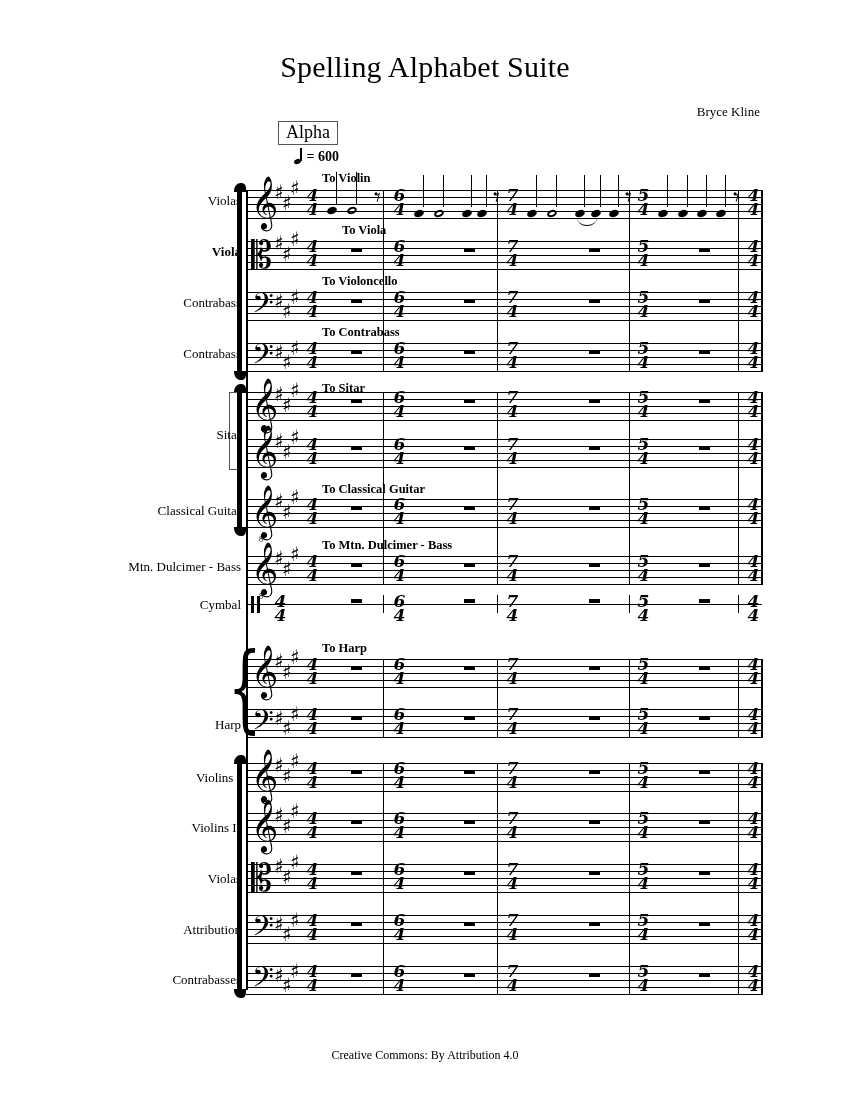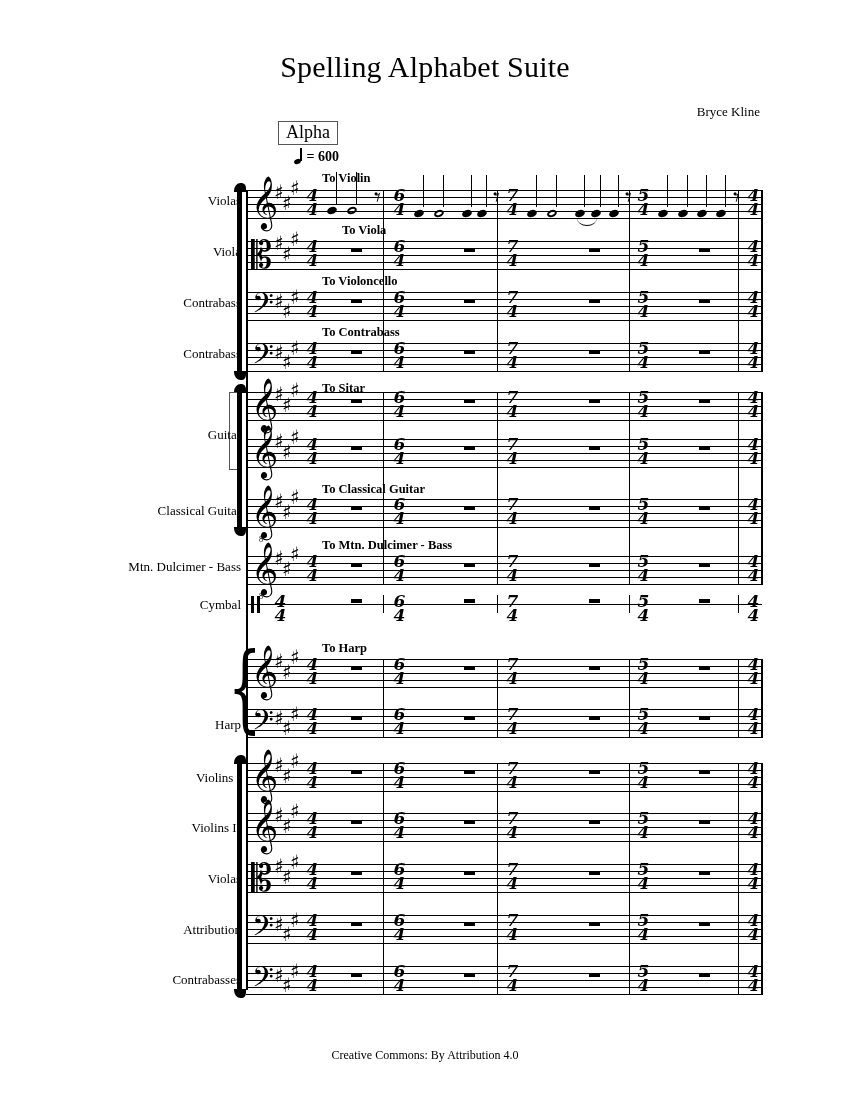--- a/index.html
+++ b/index.html
@@ -416,21 +416,21 @@
         <span class="head"></span>
         <span class="stem"></span>
       </div>
     <div class="note filled" style="left:470px; top:20px;">
         <span class="head"></span>
         <span class="stem"></span>
       </div>
     <div class="qrest" style="left:487px;">𝄾</div>
   </div>
 
-  <div class="inst-label" style="top:245px; right:609px;">Viola</div>
+  <div class="inst-label" style="top:245px; right:609px;font-weight:bold;">Viola</div>
   <div class="cue" style="left:322px; top:223px;margin-left:20px;">To Viola</div>
   <div class="staff" style="top:241px; width:516px; height:29px;">
     <div class="line l0"></div>
       <div class="line l1"></div>
       <div class="line l2"></div>
       <div class="line l3"></div>
       <div class="line l4"></div>
     <div class="clef alto">𝄡</div>
     <div class="keysig">
       <span class="sharp" style="left:0px; top:1px;">♯</span>
@@ -536,21 +536,21 @@
     <div class="timesig" style="left:499px; top:1px;">
         <span class="num">4</span>
         <span class="den">4</span>
       </div>
     <div class="whole-rest" style="left:105px;"></div>
     <div class="whole-rest" style="left:218px;"></div>
     <div class="whole-rest" style="left:343px;"></div>
     <div class="whole-rest" style="left:453px;"></div>
   </div>
 
-  <div class="inst-label" style="top:428px; right:609px;">Guitar</div>
+  <div class="inst-label" style="top:428px; right:609px;">Sitar</div>
   <div class="cue" style="left:322px; top:381px;">To Sitar</div>
   <div class="staff" style="top:392px; width:516px; height:29px;">
     <div class="line l0"></div>
       <div class="line l1"></div>
       <div class="line l2"></div>
       <div class="line l3"></div>
       <div class="line l4"></div>
     <div class="clef treble">𝄞</div>
     <div class="keysig">
       <span class="sharp" style="left:0px; top:1px;">♯</span>

